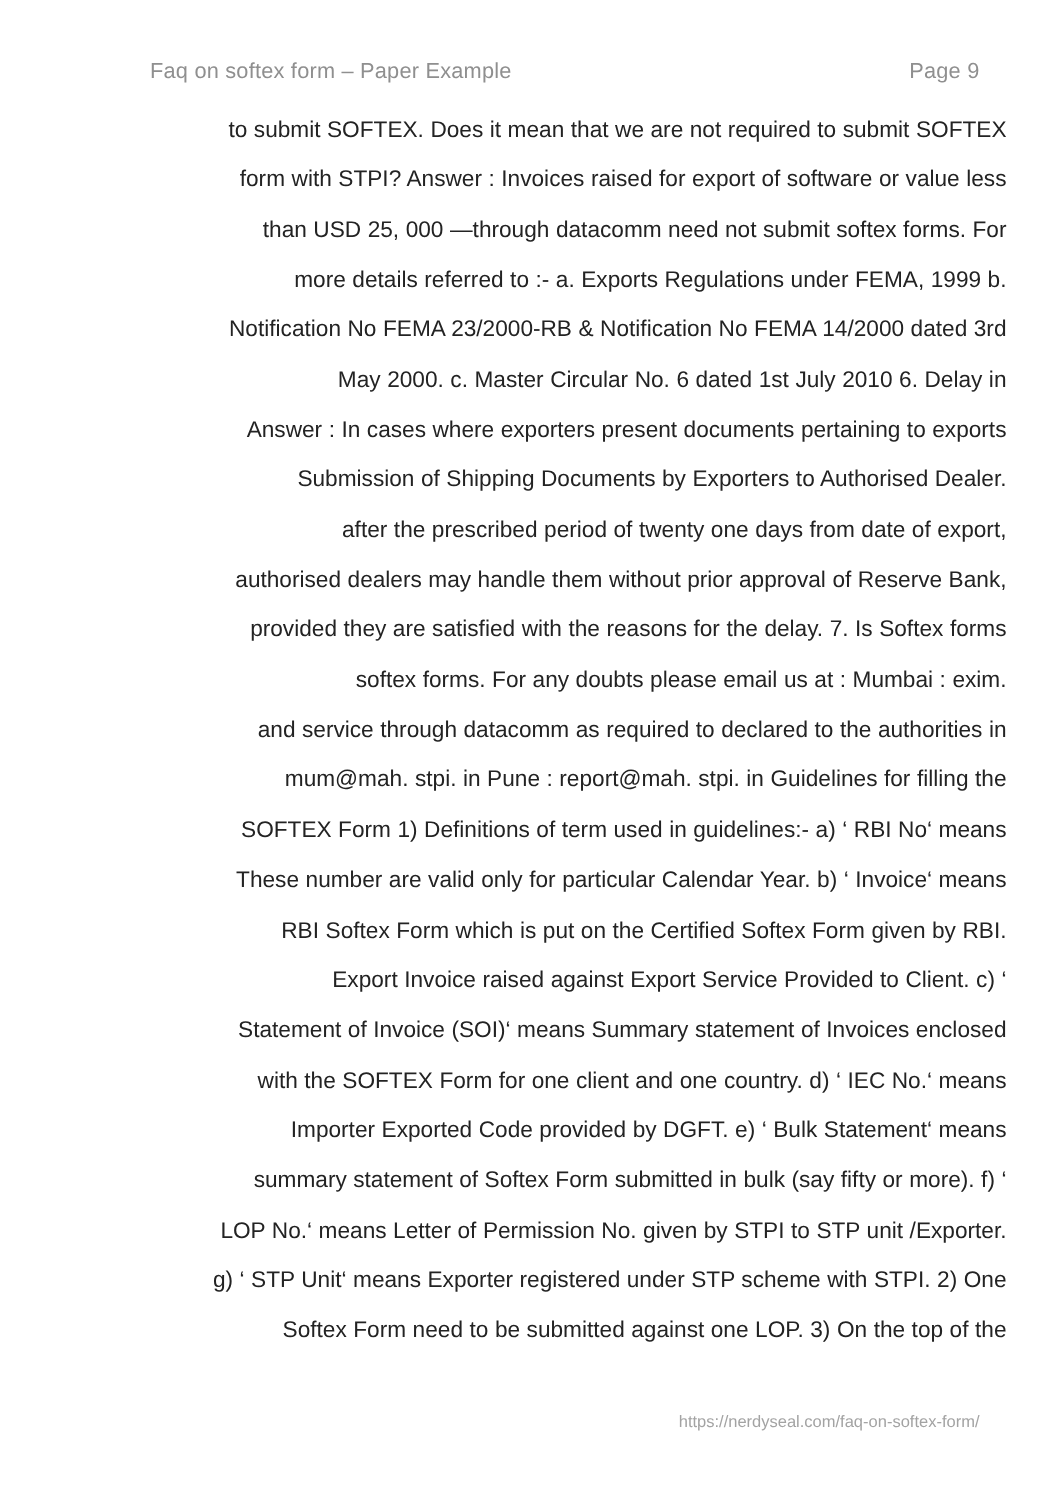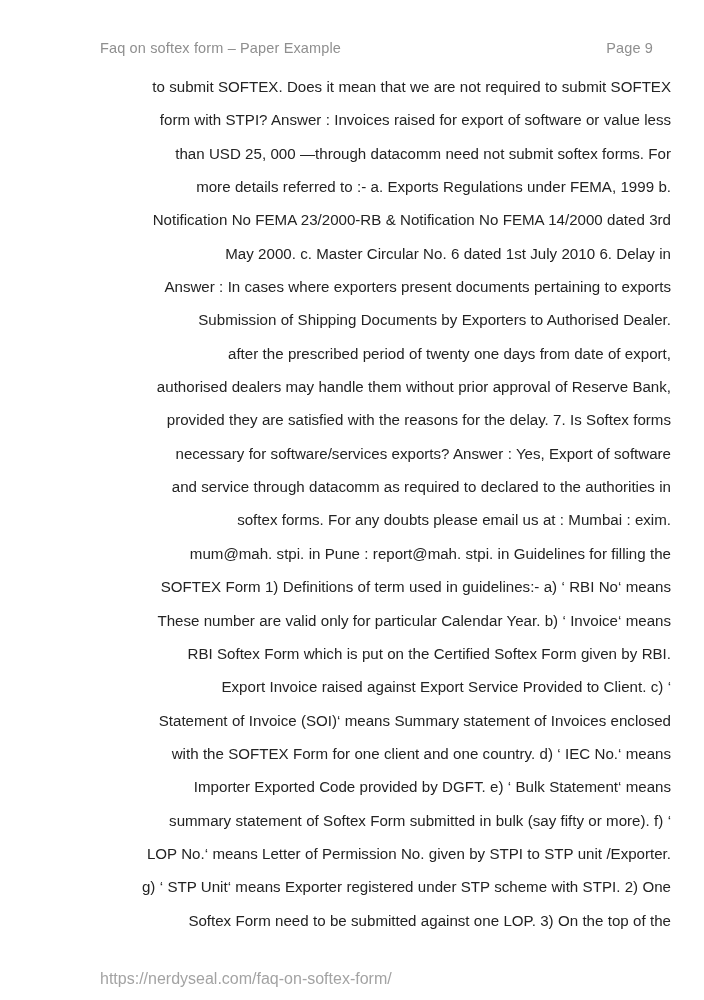--- a/index.html
+++ b/index.html
@@ -64,26 +64,27 @@
     padding: 0;
   }
   .body-line {
     display: block;
     white-space: nowrap;
     height: 33.35px;
   }
   .page-footer {
     position: absolute;
     left: 100px;
-    top: 969px;
+    top: 938px;
     width: 553px;
-    font-size: 16px;
+    font-size: 11px;
     line-height: 20px;
     color: #a3a3a3;
     white-space: nowrap;
+    text-align: right;
   }
   .page-footer .footer-url {
     color: #a3a3a3;
     text-decoration: none;
   }
 </style>
 </head>
 <body>
 
 <div class="page">
@@ -99,23 +100,22 @@
       <span class="body-line">form with STPI? Answer : Invoices raised for export of software or value less</span>
       <span class="body-line">than USD 25, 000 —through datacomm need not submit softex forms. For</span>
       <span class="body-line">more details referred to :- a. Exports Regulations under FEMA, 1999 b.</span>
       <span class="body-line">Notification No FEMA 23/2000-RB &amp; Notification No FEMA 14/2000 dated 3rd</span>
       <span class="body-line">May 2000. c. Master Circular No. 6 dated 1st July 2010 6. Delay in</span>
       <span class="body-line">Answer : In cases where exporters present documents pertaining to exports</span>
       <span class="body-line">Submission of Shipping Documents by Exporters to Authorised Dealer.</span>
       <span class="body-line">after the prescribed period of twenty one days from date of export,</span>
       <span class="body-line">authorised dealers may handle them without prior approval of Reserve Bank,</span>
       <span class="body-line">provided they are satisfied with the reasons for the delay. 7. Is Softex forms</span>
-      <span class="body-line">necessary for software/services exports? Answer : Yes, Export of software</span>
+      <span class="body-line">softex forms. For any doubts please email us at : Mumbai : exim.</span>
       <span class="body-line">and service through datacomm as required to declared to the authorities in</span>
-      <span class="body-line">softex forms. For any doubts please email us at : Mumbai : exim.</span>
       <span class="body-line">mum@mah. stpi. in Pune : report@mah. stpi. in Guidelines for filling the</span>
       <span class="body-line">SOFTEX Form 1) Definitions of term used in guidelines:- a) ‘ RBI No‘ means</span>
       <span class="body-line">These number are valid only for particular Calendar Year. b) ‘ Invoice‘ means</span>
       <span class="body-line">RBI Softex Form which is put on the Certified Softex Form given by RBI.</span>
       <span class="body-line">Export Invoice raised against Export Service Provided to Client. c) ‘</span>
       <span class="body-line">Statement of Invoice (SOI)‘ means Summary statement of Invoices enclosed</span>
       <span class="body-line">with the SOFTEX Form for one client and one country. d) ‘ IEC No.‘ means</span>
       <span class="body-line">Importer Exported Code provided by DGFT. e) ‘ Bulk Statement‘ means</span>
       <span class="body-line">summary statement of Softex Form submitted in bulk (say fifty or more). f) ‘</span>
       <span class="body-line">LOP No.‘ means Letter of Permission No. given by STPI to STP unit /Exporter.</span>

